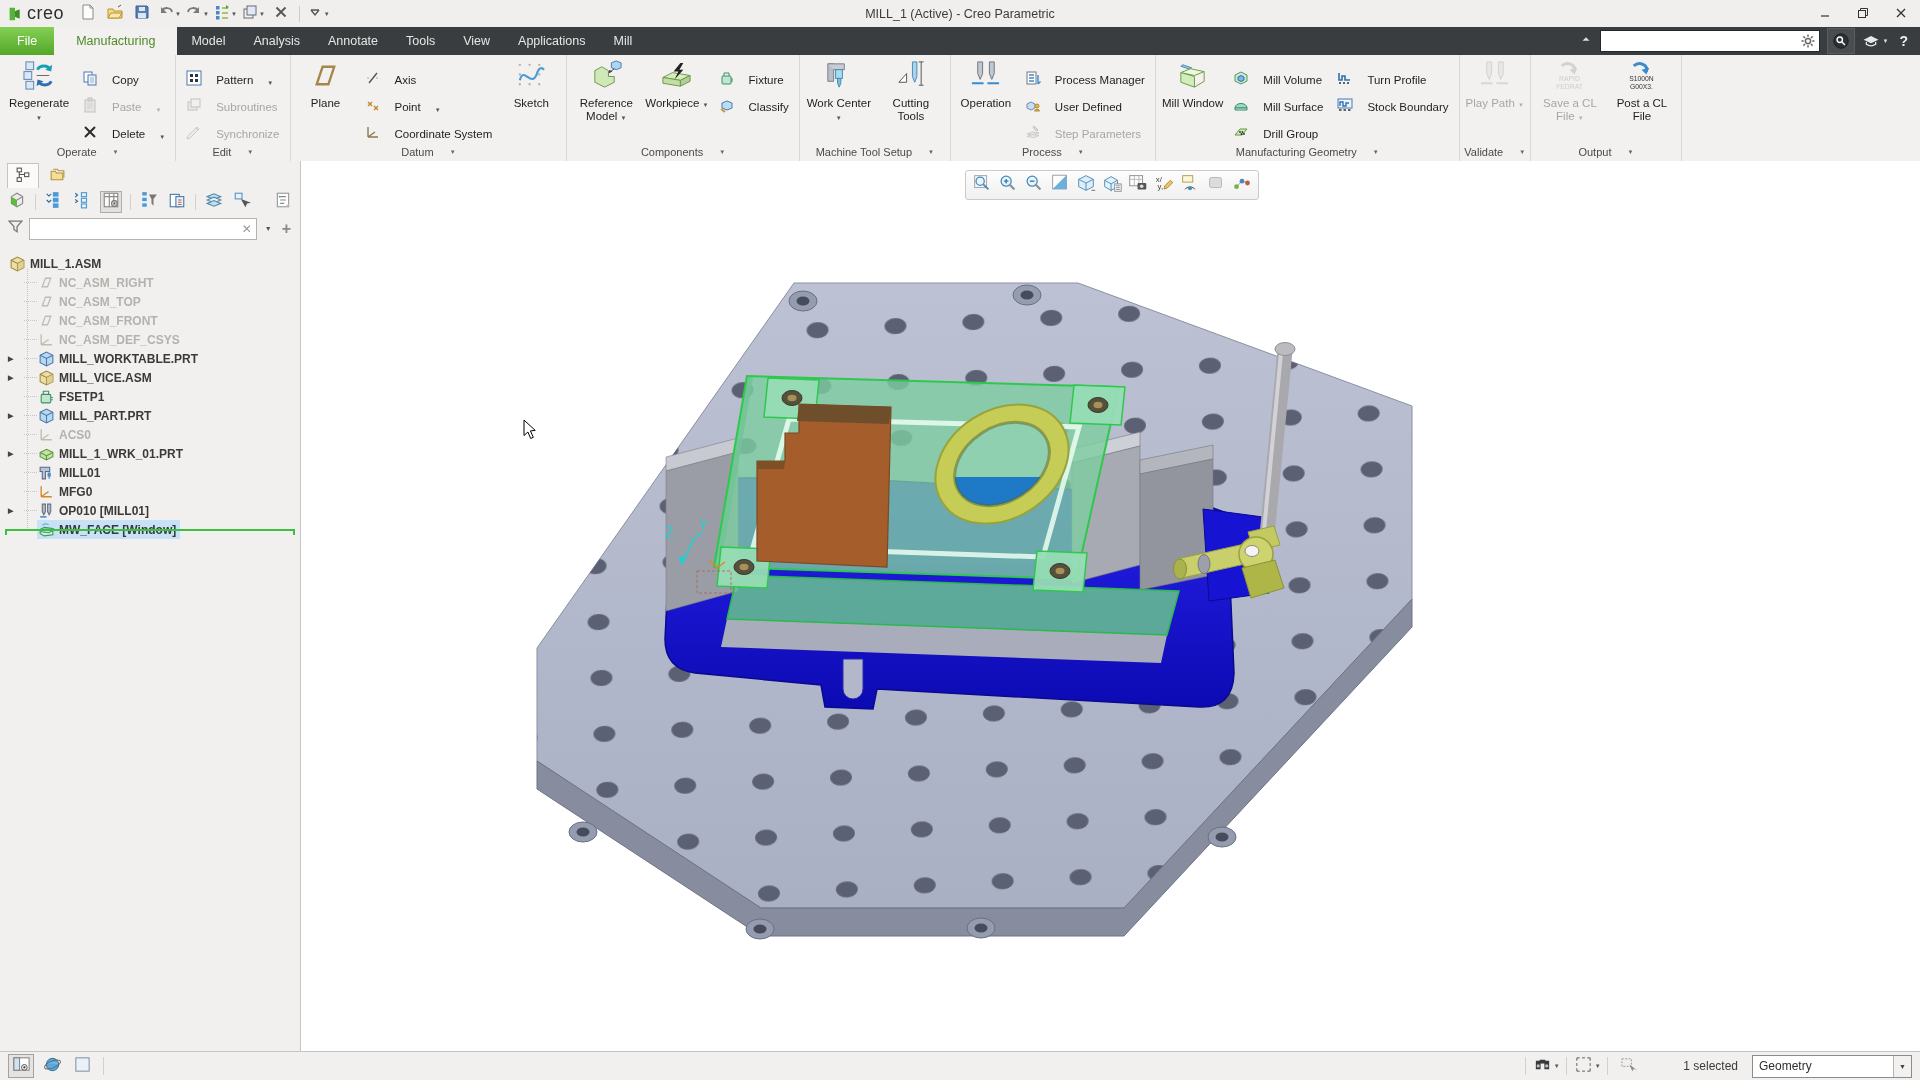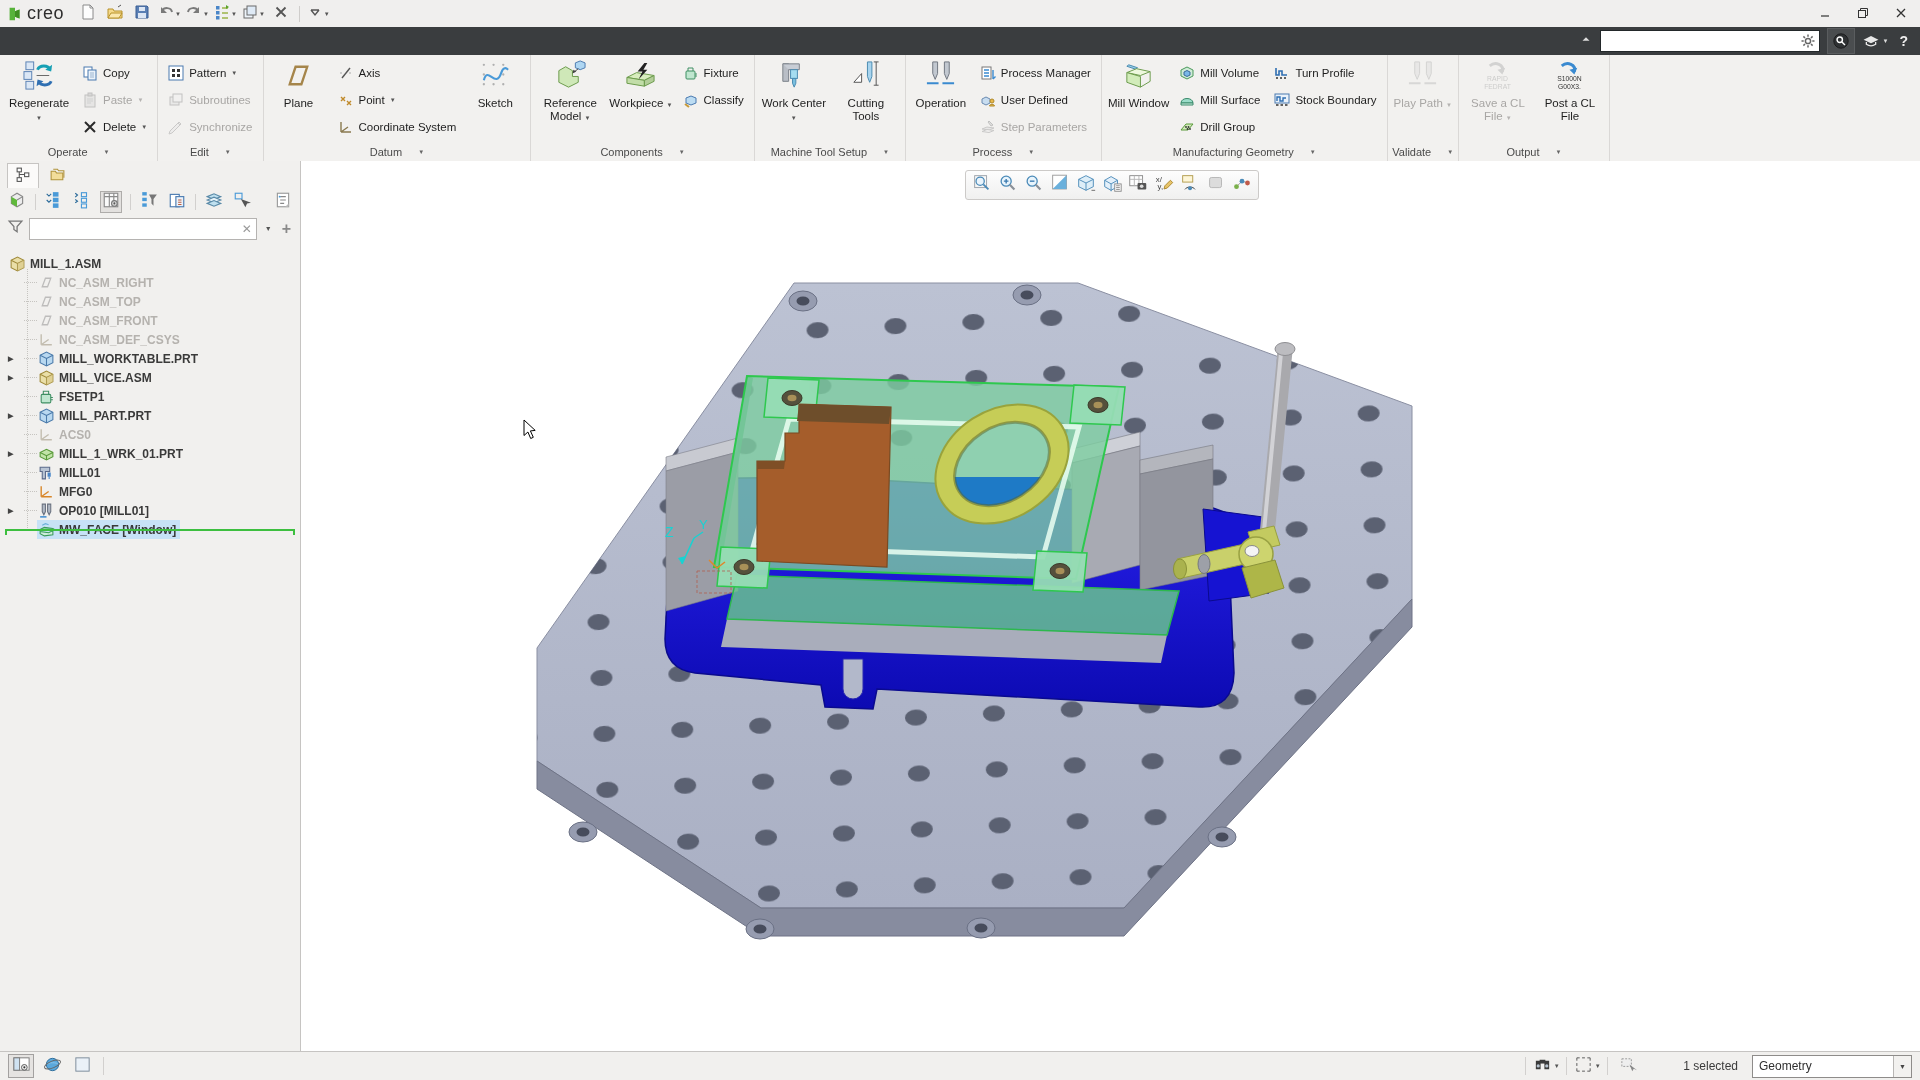--- a/index.html
+++ b/index.html
@@ -40,21 +40,21 @@
   .ribbon{height:106px;background:#f2f1ef;border-bottom:1px solid #c6c4c2;display:flex;overflow:hidden;}
   .group{display:flex;flex-direction:column;border-right:1px solid #dad8d6;}
   .group-content{flex:1;display:flex;align-items:flex-start;padding:2px 3px 0;}
   .group-label{height:18px;font-size:11px;color:#4a4a4a;display:flex;align-items:center;justify-content:center;gap:16px;}
   .group-label .dd{font-size:6px;color:#666;}
   .bigbtn{min-width:58px;max-width:74px;display:flex;flex-direction:column;align-items:center;padding:2px 3px 0;font-size:11.5px;line-height:13px;color:#1e1e1e;text-align:center;}
   .bigbtn .icn{display:block;}
   .bigbtn .icn svg{width:33px;height:33px;}
   .bigbtn .lbl{margin-top:2px;max-width:66px;}
   .stack{display:flex;flex-direction:column;padding-top:2px;}
-  .smallbtn{height:27px;display:flex;align-items:center;gap:5px;padding:0 7px;font-size:11.5px;color:#1e1e1e;white-space:nowrap;}
+  .smallbtn{height:27px;display:flex;align-items:flex-end;gap:14px;padding:0 7px;font-size:11.5px;color:#1e1e1e;white-space:nowrap;}
   .smallbtn .icn svg{width:16px;height:16px;display:block;}
   .dd{font-size:6px;color:#555;}
   .disabled{color:#a8a6a4 !important;}
   .disabled .icn{filter:grayscale(1);opacity:.45;}
   .disabled .dd{color:#b5b3b1;}
   
   .main{position:absolute;top:161px;left:0;right:0;bottom:28px;display:flex;}
   .navigator{width:300px;background:#f1f0ee;border-right:1px solid #c6c4c2;position:relative;flex:none;}
   .nav-tabs{height:27px;display:flex;align-items:flex-end;padding-left:7px;gap:3px;}
   .nav-tab{width:30px;height:24px;display:flex;align-items:center;justify-content:center;}
@@ -180,20 +180,21 @@
             </svg></span>
         </span>
         <span class="qa-sep"></span>
         <span class="qa-btn">
           <span class="icn"><svg viewBox="0 0 16 16">
               <path d="M4 6h8M4 6l4 5 4-5" fill="none" stroke="#555" stroke-width="1.4"></path>
             </svg></span>
           <span class="qa-dd">▼</span>
         </span>
       </div>
+    <div class="title-center">MILL_1 (Active) - Creo Parametric</div>
     <div class="win-controls">
         <span class="win-btn">
           <span class="icn"><svg viewBox="0 0 12 12">
               <path d="M2 9h8" stroke="#333" stroke-width="1.2"></path>
             </svg></span>
         </span>
         <span class="win-btn">
           <span class="icn"><svg viewBox="0 0 12 12">
               <rect x="1.5" y="3.5" width="7" height="7" fill="none" stroke="#333"></rect>
               <path d="M3.5 3.5V1.5h7v7h-2" fill="none" stroke="#333"></path>
@@ -201,20 +202,31 @@
         </span>
         <span class="win-btn">
           <span class="icn"><svg viewBox="0 0 12 12">
               <path d="M2 2l8 8M10 2l-8 8" stroke="#333" stroke-width="1.3"></path>
             </svg></span>
         </span>
       </div>
   </div>
 
   <div class="tabbar">
+    <div class="tabs">
+        <span class="tab file">File</span>
+        <span class="tab active">Manufacturing</span>
+        <span class="tab">Model</span>
+        <span class="tab">Analysis</span>
+        <span class="tab">Annotate</span>
+        <span class="tab">Tools</span>
+        <span class="tab">View</span>
+        <span class="tab">Applications</span>
+        <span class="tab">Mill</span>
+      </div>
     <div class="tab-right">
       <span class="collapse-btn">
         <svg viewBox="0 0 16 16">
             <path d="M4 10l4-4 4 4z" fill="#dedede"></path>
           </svg>
       </span>
       <span class="cmd-search">
         <input placeholder="" style="">
         <span class="gear">
           <svg viewBox="0 0 16 16">

